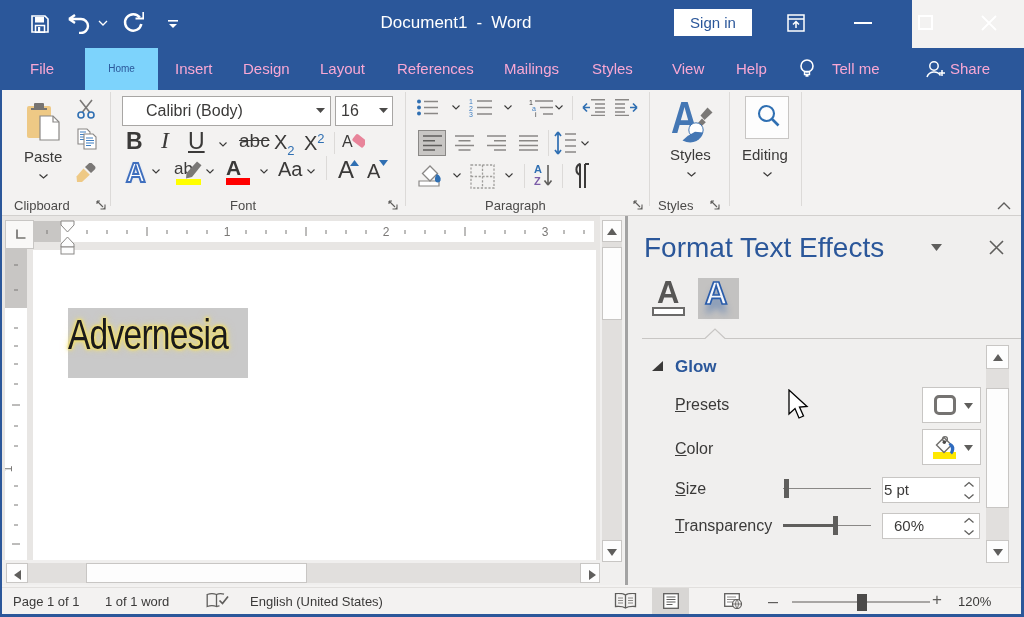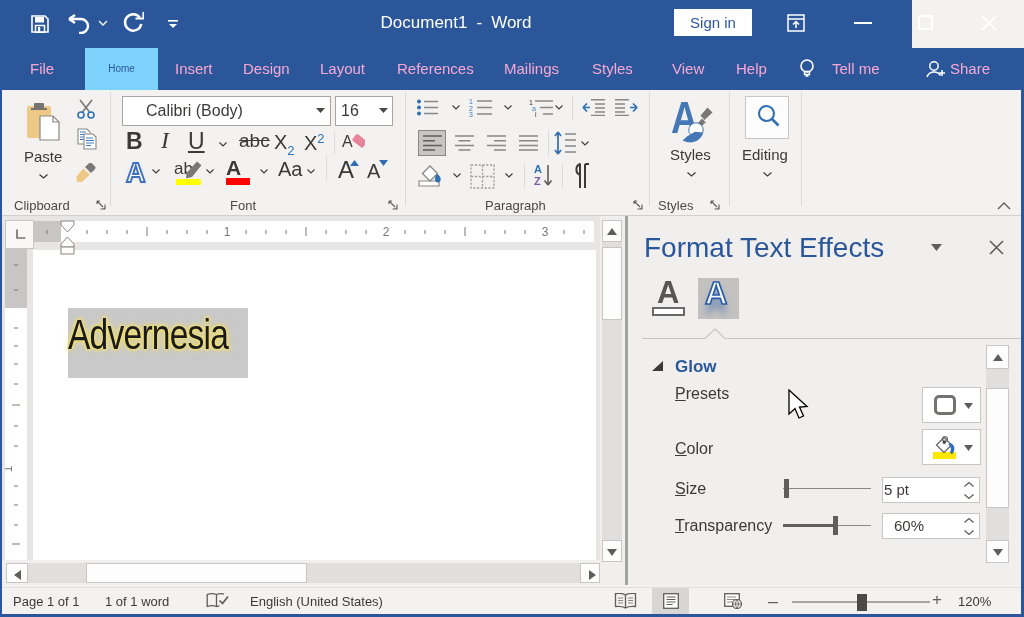--- a/index.html
+++ b/index.html
@@ -432,21 +432,21 @@
     <div class="abs" style="left:77px;top:60px;font-size:31px;font-weight:bold;color:#f4f6fb;-webkit-text-stroke:1.7px #2a5caa;text-shadow:0 9px 7px rgba(42,92,170,.55)">A</div>
 
     <svg class="abs" style="left:14px;top:112px" width="380" height="11" viewBox="0 0 380 11">
       <path d="M0 10.5 L63 10.5 L73 1 L83 10.5 L380 10.5" fill="none" stroke="#c8c6c4" stroke-width="1.2"></path>
     </svg>
 
     <svg class="abs" style="left:24px;top:145px" width="11" height="10" viewBox="0 0 11 10">
         <path d="M11 0 L11 10 L0 10 z" fill="#3b3a39"></path>
       </svg>
     <div class="abs" style="left:47px;top:141px;font-size:17px;font-weight:bold;color:#2b579a">Glow</div>
-    <div class="abs lbl" style="left:47px;top:169px"><span class="u">P</span>resets</div>
+    <div class="abs lbl" style="left:47px;top:180px"><span class="u">P</span>resets</div>
     <div class="abs ddbtn" style="left:294px;top:171px">
       <div class="abs" style="left:11px;top:7px;width:22px;height:20px;background:#fff;border:3px solid #757371;border-radius:5px"></div>
       <svg class="abs" style="left:41px;top:15px" width="9" height="6" viewBox="0 0 9 6">
           <path d="M0 0 L9 0 L4.5 6 z" fill="#5f5e5c"></path>
         </svg>
     </div>
     <div class="abs lbl" style="left:47px;top:224px"><span class="u">C</span>olor</div>
     <div class="abs ddbtn" style="left:294px;top:213px">
       <svg class="abs" style="left:9px;top:4px" width="26" height="26" viewBox="0 0 26 26">
         <rect x="1" y="18" width="23" height="7" fill="#ffe800"></rect>

